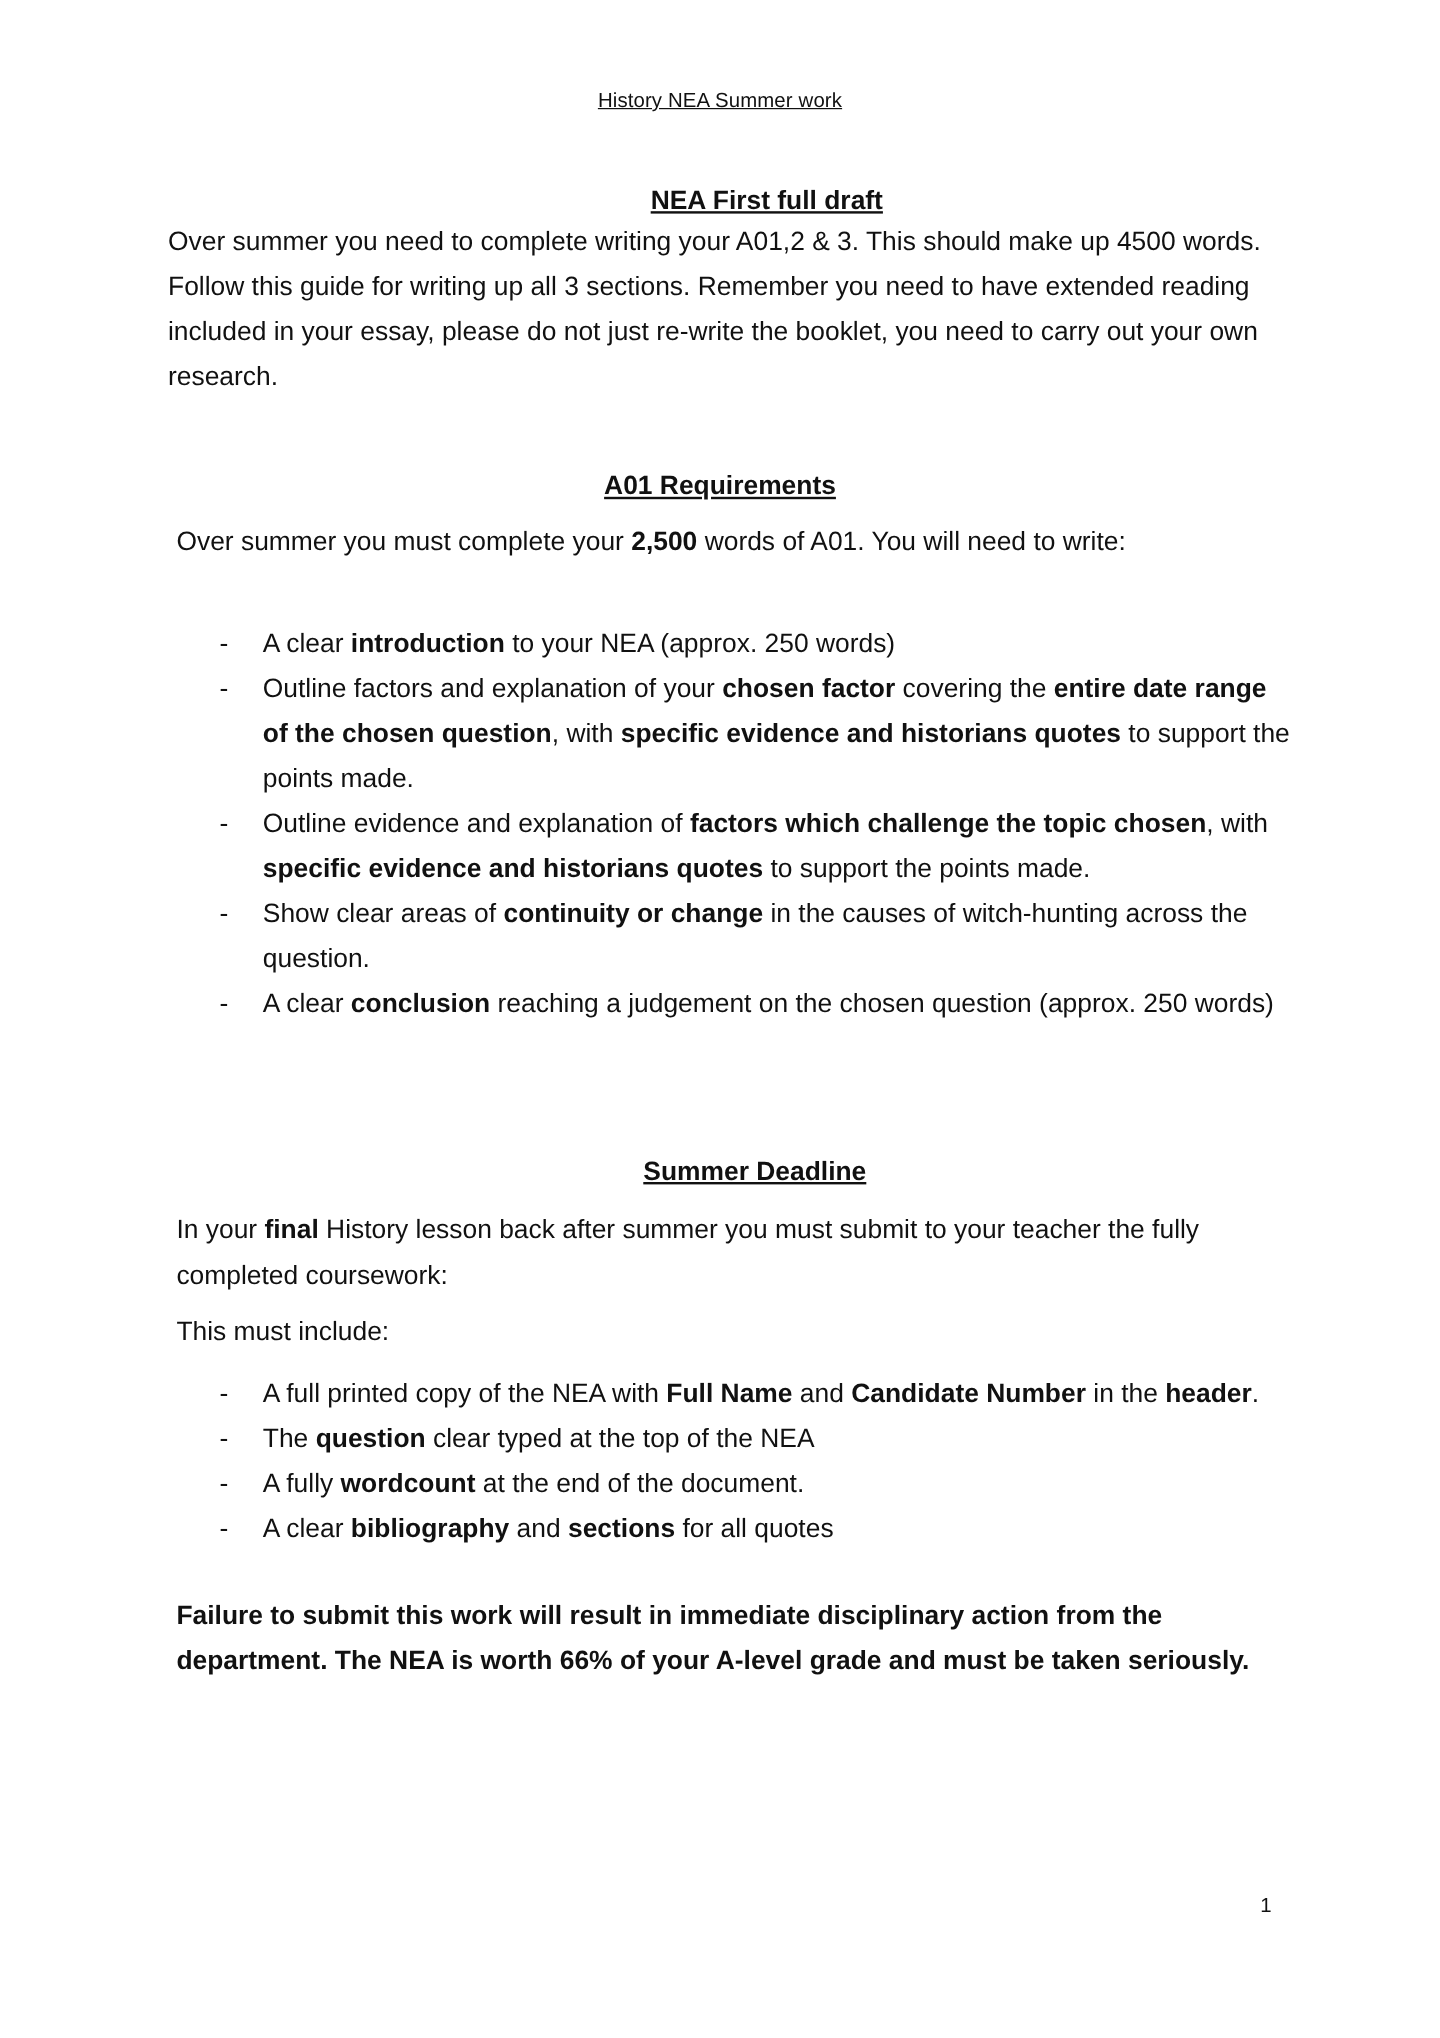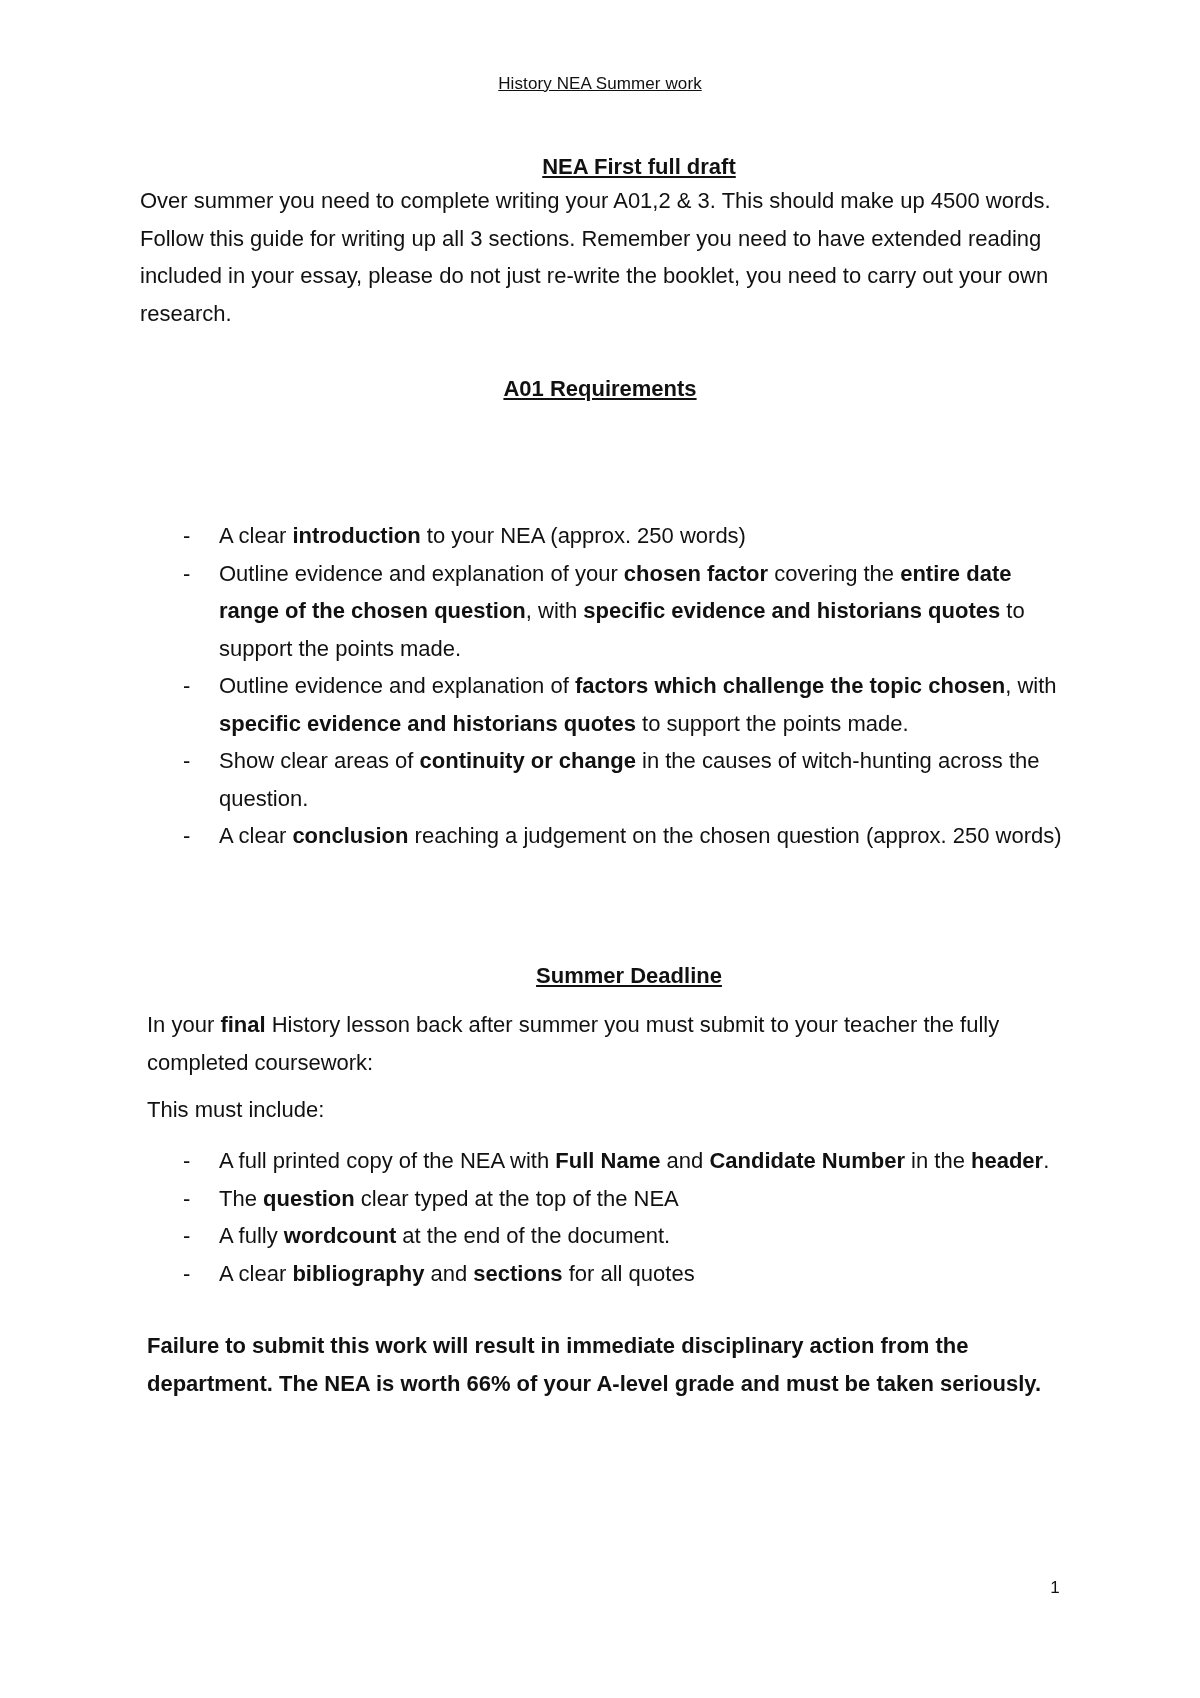--- a/index.html
+++ b/index.html
@@ -43,26 +43,29 @@
 <body>
 
 <div class="page">
 
   <div class="doc-header">History NEA Summer work</div>
 
   <div class="heading" style="top:154px;margin-left:39px;">NEA First full draft</div>
 
   <div class="para-center" style="top:182px;">Over summer you need to complete writing your A01,2 &amp; 3. This should make up 4500 words. Follow this guide for writing up all 3 sections. Remember you need to have extended reading included in your essay, please do not just re-write the booklet, you need to carry out your own research.</div>
 
-  <div class="heading" style="top:376px;">A01 Requirements</div>
+  <div class="heading" style="top:392px;">A01 Requirements</div>
 
+  <div class="para" style="top:432px;">
+    <span>Over summer you must complete your </span><b>2,500</b><span> words of A01. You will need to write:</span>
+  </div>
 
   <ul class="list" style="top:517px;">
       <li><span class="dash">-</span><span>A clear </span><b>introduction</b><span> to your NEA (approx. 250 words)</span></li>
-      <li><span class="dash">-</span><span>Outline evidence and explanation of your </span><b>chosen factor</b><span> covering the </span><b>entire date range of the chosen question</b><span>, with </span><b>specific evidence and historians quotes</b><span> to support the points made.</span></li>
+      <li><span class="dash">-</span><span>Outline factors and explanation of your </span><b>chosen factor</b><span> covering the </span><b>entire date range of the chosen question</b><span>, with </span><b>specific evidence and historians quotes</b><span> to support the points made.</span></li>
       <li><span class="dash">-</span><span>Outline evidence and explanation of </span><b>factors which challenge the topic chosen</b><span>, with </span><b>specific evidence and historians quotes</b><span> to support the points made.</span></li>
       <li><span class="dash">-</span><span>Show clear areas of </span><b>continuity or change</b><span> in the causes of witch-hunting across the question.</span></li>
       <li><span class="dash">-</span><span>A clear </span><b>conclusion</b><span> reaching a judgement on the chosen question (approx. 250 words)</span></li>
     </ul>
 
   <div class="heading" style="top:963px;padding-left:29px;">Summer Deadline</div>
 
   <div class="para" style="top:1006px;">
     <span>In your </span><b>final</b><span> History lesson back after summer you must submit to your teacher the fully completed coursework:</span>
   </div>

